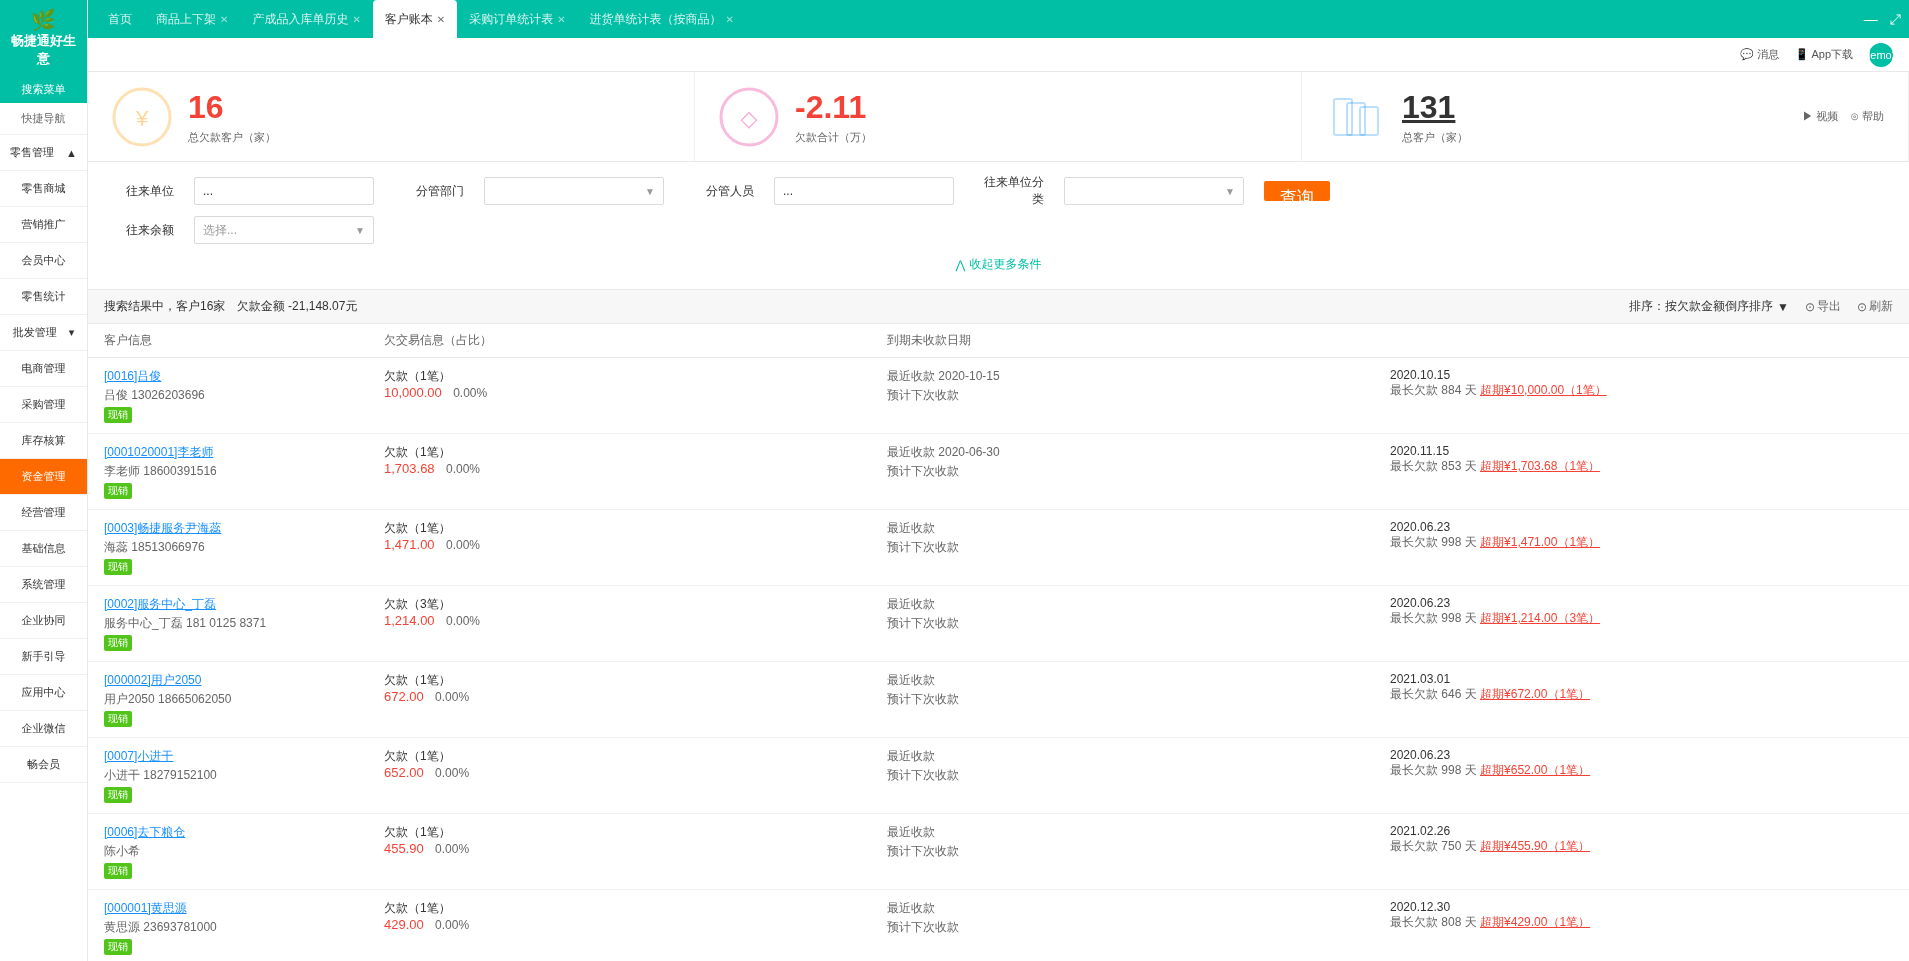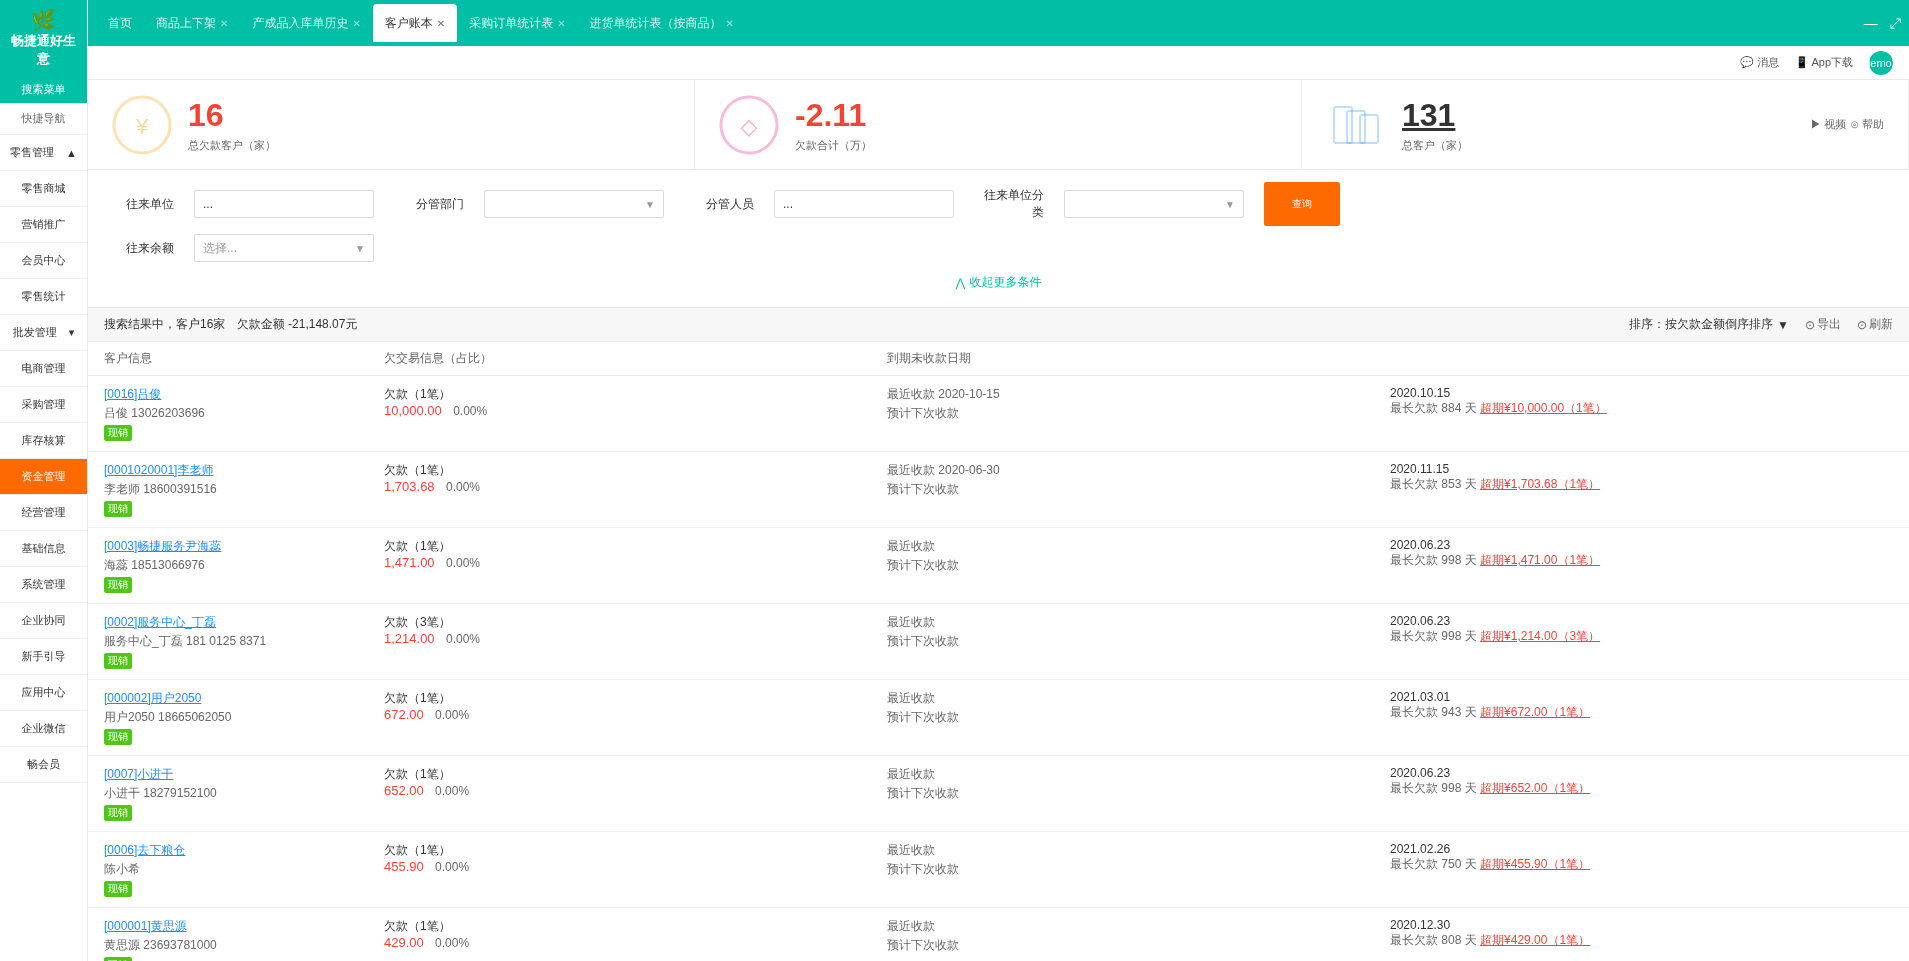--- a/index.html
+++ b/index.html
@@ -12,50 +12,50 @@
     .sidebar-search { background: #00bfa5; color: #fff; padding: 6px 4px; text-align: center; font-size: 11px; cursor: pointer; }
     .sidebar-quick { padding: 8px 4px; text-align: center; font-size: 11px; color: #666; cursor: pointer; border-bottom: 1px solid #f0f0f0; }
     .sidebar-item { padding: 10px 4px; text-align: center; font-size: 11px; color: #333; cursor: pointer; border-bottom: 1px solid #f0f0f0; }
     .sidebar-item.active { background: #ff6a00; color: #fff; }
     .sidebar-item.has-arrow { display: flex; align-items: center; justify-content: center; gap: 12px; }
 
     
     .main { flex: 1; display: flex; flex-direction: column; overflow: hidden; }
 
     
-    .topbar { background: #00bfa5; display: flex; align-items: center; padding: 0 8px; height: 46px; flex-shrink: 0; }
+    .topbar { background: #00bfa5; display: flex; align-items: center; padding: 0 8px; height: 38px; flex-shrink: 0; }
     .tab-item { padding: 0 12px; height: 38px; display: flex; align-items: center; font-size: 12px; color: rgba(255,255,255,0.85); cursor: pointer; white-space: nowrap; gap: 4px; }
     .tab-item.active { background: #fff; color: #333; border-radius: 4px 4px 0 0; }
     .tab-item .tab-close { font-size: 10px; opacity: 0.7; }
     .topbar-right { margin-left: auto; display: flex; gap: 12px; align-items: center; }
 
     
     .top-user-area { background: #fff; border-bottom: 1px solid #e8e8e8; display: flex; align-items: center; justify-content: flex-end; padding: 4px 16px; gap: 16px; height: 34px; flex-shrink: 0; }
     .top-user-area .msg-btn { font-size: 11px; color: #555; cursor: pointer; display: flex; align-items: center; gap: 3px; }
     .top-user-area .app-btn { font-size: 11px; color: #555; cursor: pointer; }
     .top-user-area .user-avatar { width: 24px; height: 24px; background: #00bfa5; border-radius: 50%; display: flex; align-items: center; justify-content: center; color: #fff; font-size: 11px; cursor: pointer; }
 
     
     .stats-bar { display: flex; background: #fff; border-bottom: 1px solid #e8e8e8; height: 90px; flex-shrink: 0; }
     .stat-card { flex: 1; display: flex; align-items: center; padding: 0 24px; gap: 16px; border-right: 1px solid #f0f0f0; position: relative; }
     .stat-value { font-size: 32px; font-weight: bold; }
     .stat-value.red { color: #f44336; }
     .stat-value.dark { color: #333; font-weight: 900; text-decoration: underline; }
     .stat-label { font-size: 11px; color: #666; margin-top: 4px; }
-    .stat-card-right { margin-left: auto; display: flex; gap: 4px; font-size: 11px; color: #666; }
+    .stat-card-right { margin-left: auto; display: flex; gap: 12px; font-size: 11px; color: #666; }
 
     
     .filter-area { background: #fff; padding: 12px 16px; border-bottom: 1px solid #e8e8e8; flex-shrink: 0; }
     .filter-row { display: flex; align-items: center; gap: 20px; margin-bottom: 8px; }
     .filter-label { font-size: 12px; color: #333; width: 70px; text-align: right; }
     .filter-input { border: 1px solid #d9d9d9; border-radius: 2px; padding: 4px 8px; font-size: 12px; min-width: 180px; height: 28px; color: #333; background: #fff; display: flex; align-items: center; justify-content: space-between; }
     .filter-select { border: 1px solid #d9d9d9; border-radius: 2px; padding: 4px 8px; font-size: 12px; min-width: 180px; height: 28px; background: #fff; display: flex; align-items: center; justify-content: space-between; color: #333; cursor: pointer; }
     .filter-select .arrow { color: #999; font-size: 10px; }
     .collapse-btn { display: flex; align-items: center; justify-content: center; gap: 4px; color: #00bfa5; font-size: 12px; cursor: pointer; width: 100%; padding: 4px 0; }
-    .query-btn { background: #ff6a00; color: #fff; border: none; border-radius: 2px; padding: 5px 28px; font-size: 10px; cursor: pointer; height: 44px; }
+    .query-btn { background: #ff6a00; color: #fff; border: none; border-radius: 2px; padding: 5px 16px; font-size: 17px; cursor: pointer; height: 20px; }
 
     
     .results-bar { background: #f7f7f7; padding: 8px 16px; display: flex; align-items: center; justify-content: space-between; border-bottom: 1px solid #e8e8e8; flex-shrink: 0; }
     .results-info { font-size: 12px; color: #333; }
     .results-info span { color: #333; }
     .results-actions { display: flex; align-items: center; gap: 16px; font-size: 12px; color: #666; }
     .sort-select { display: flex; align-items: center; gap: 4px; color: #333; cursor: pointer; }
     .action-link { color: #666; cursor: pointer; display: flex; align-items: center; gap: 2px; }
 
     
@@ -425,21 +425,21 @@
         <span class="debt-pct">0.00%</span>
       </div>
     </div>
     <div>
       <div class="collect-text">最近收款</div>
       <div class="collect-next">预计下次收款</div>
     </div>
     <div>
       <div class="due-date">2021.03.01</div>
       <div>
-        <span class="collect-text">最长欠款 943 天 </span>
+        <span class="collect-text">最长欠款 646 天 </span>
         <span class="overdue-info">超期¥672.00（1笔）</span>
       </div>
     </div>
   </div>
         <div class="table-row">
     <div>
       <div class="customer-code">[0007]小进干</div>
       <div class="customer-name">小进干  18279152100</div>
       <span class="tag-now">现销</span>
     </div>

